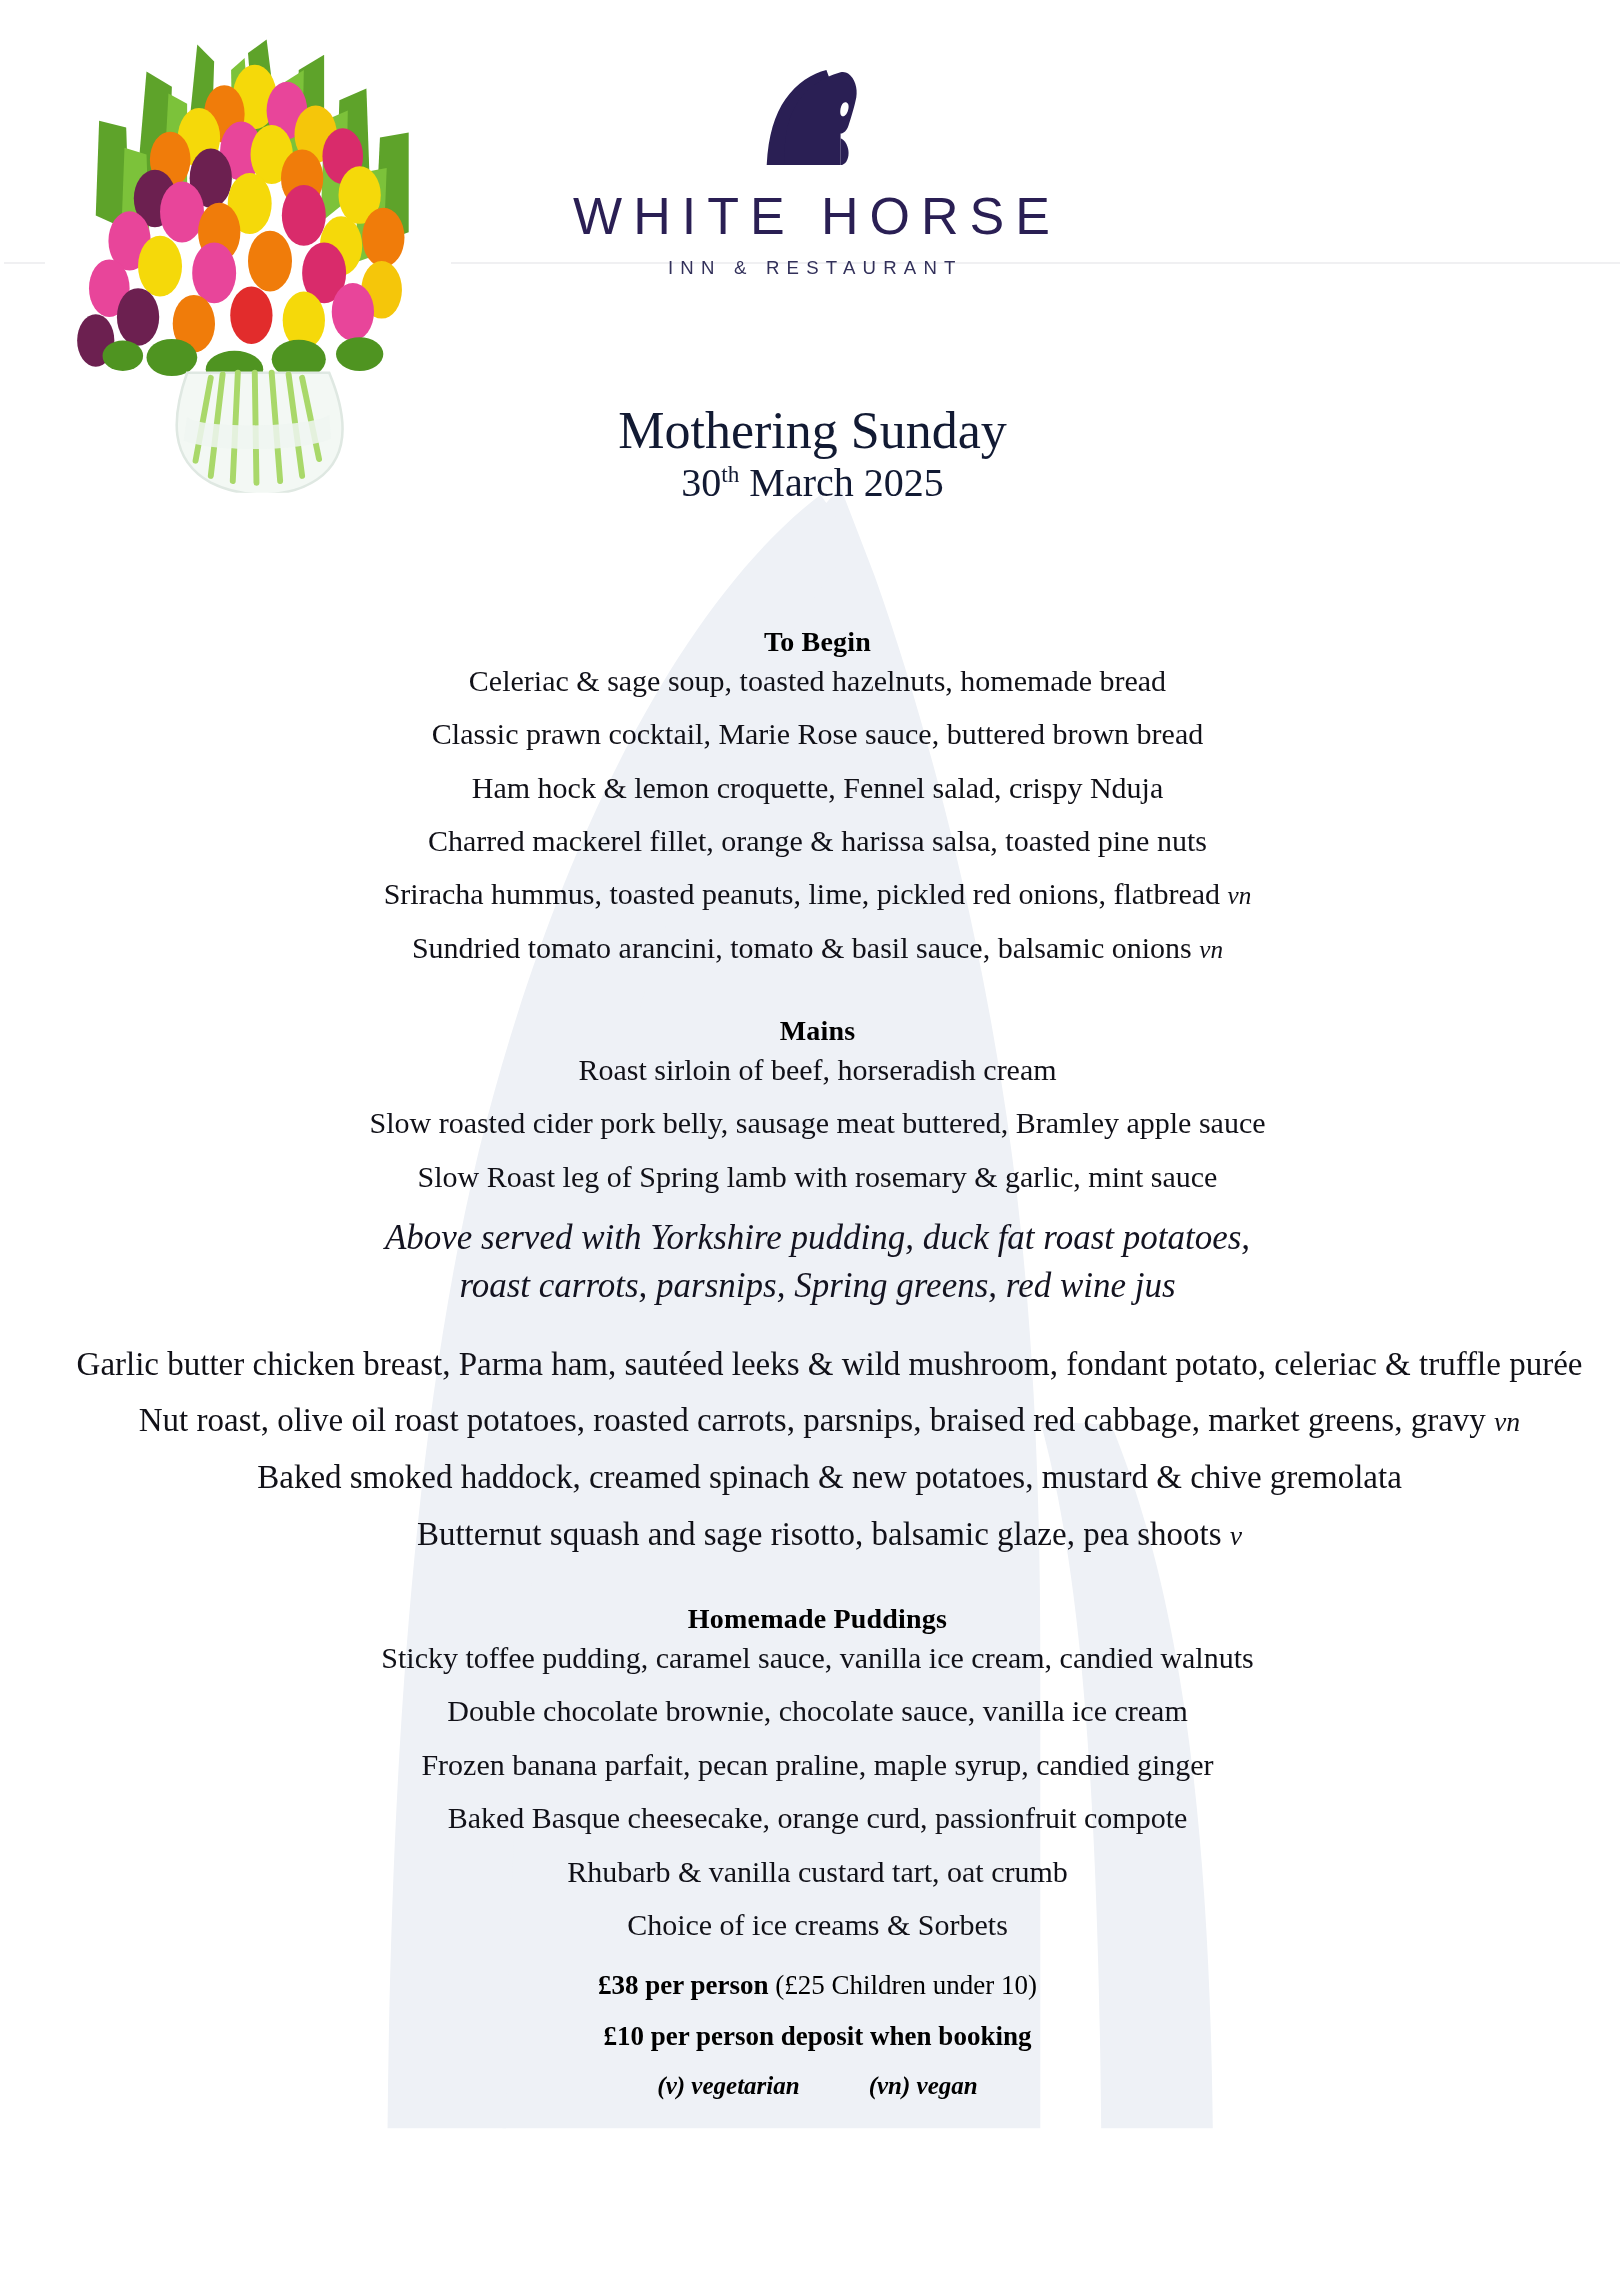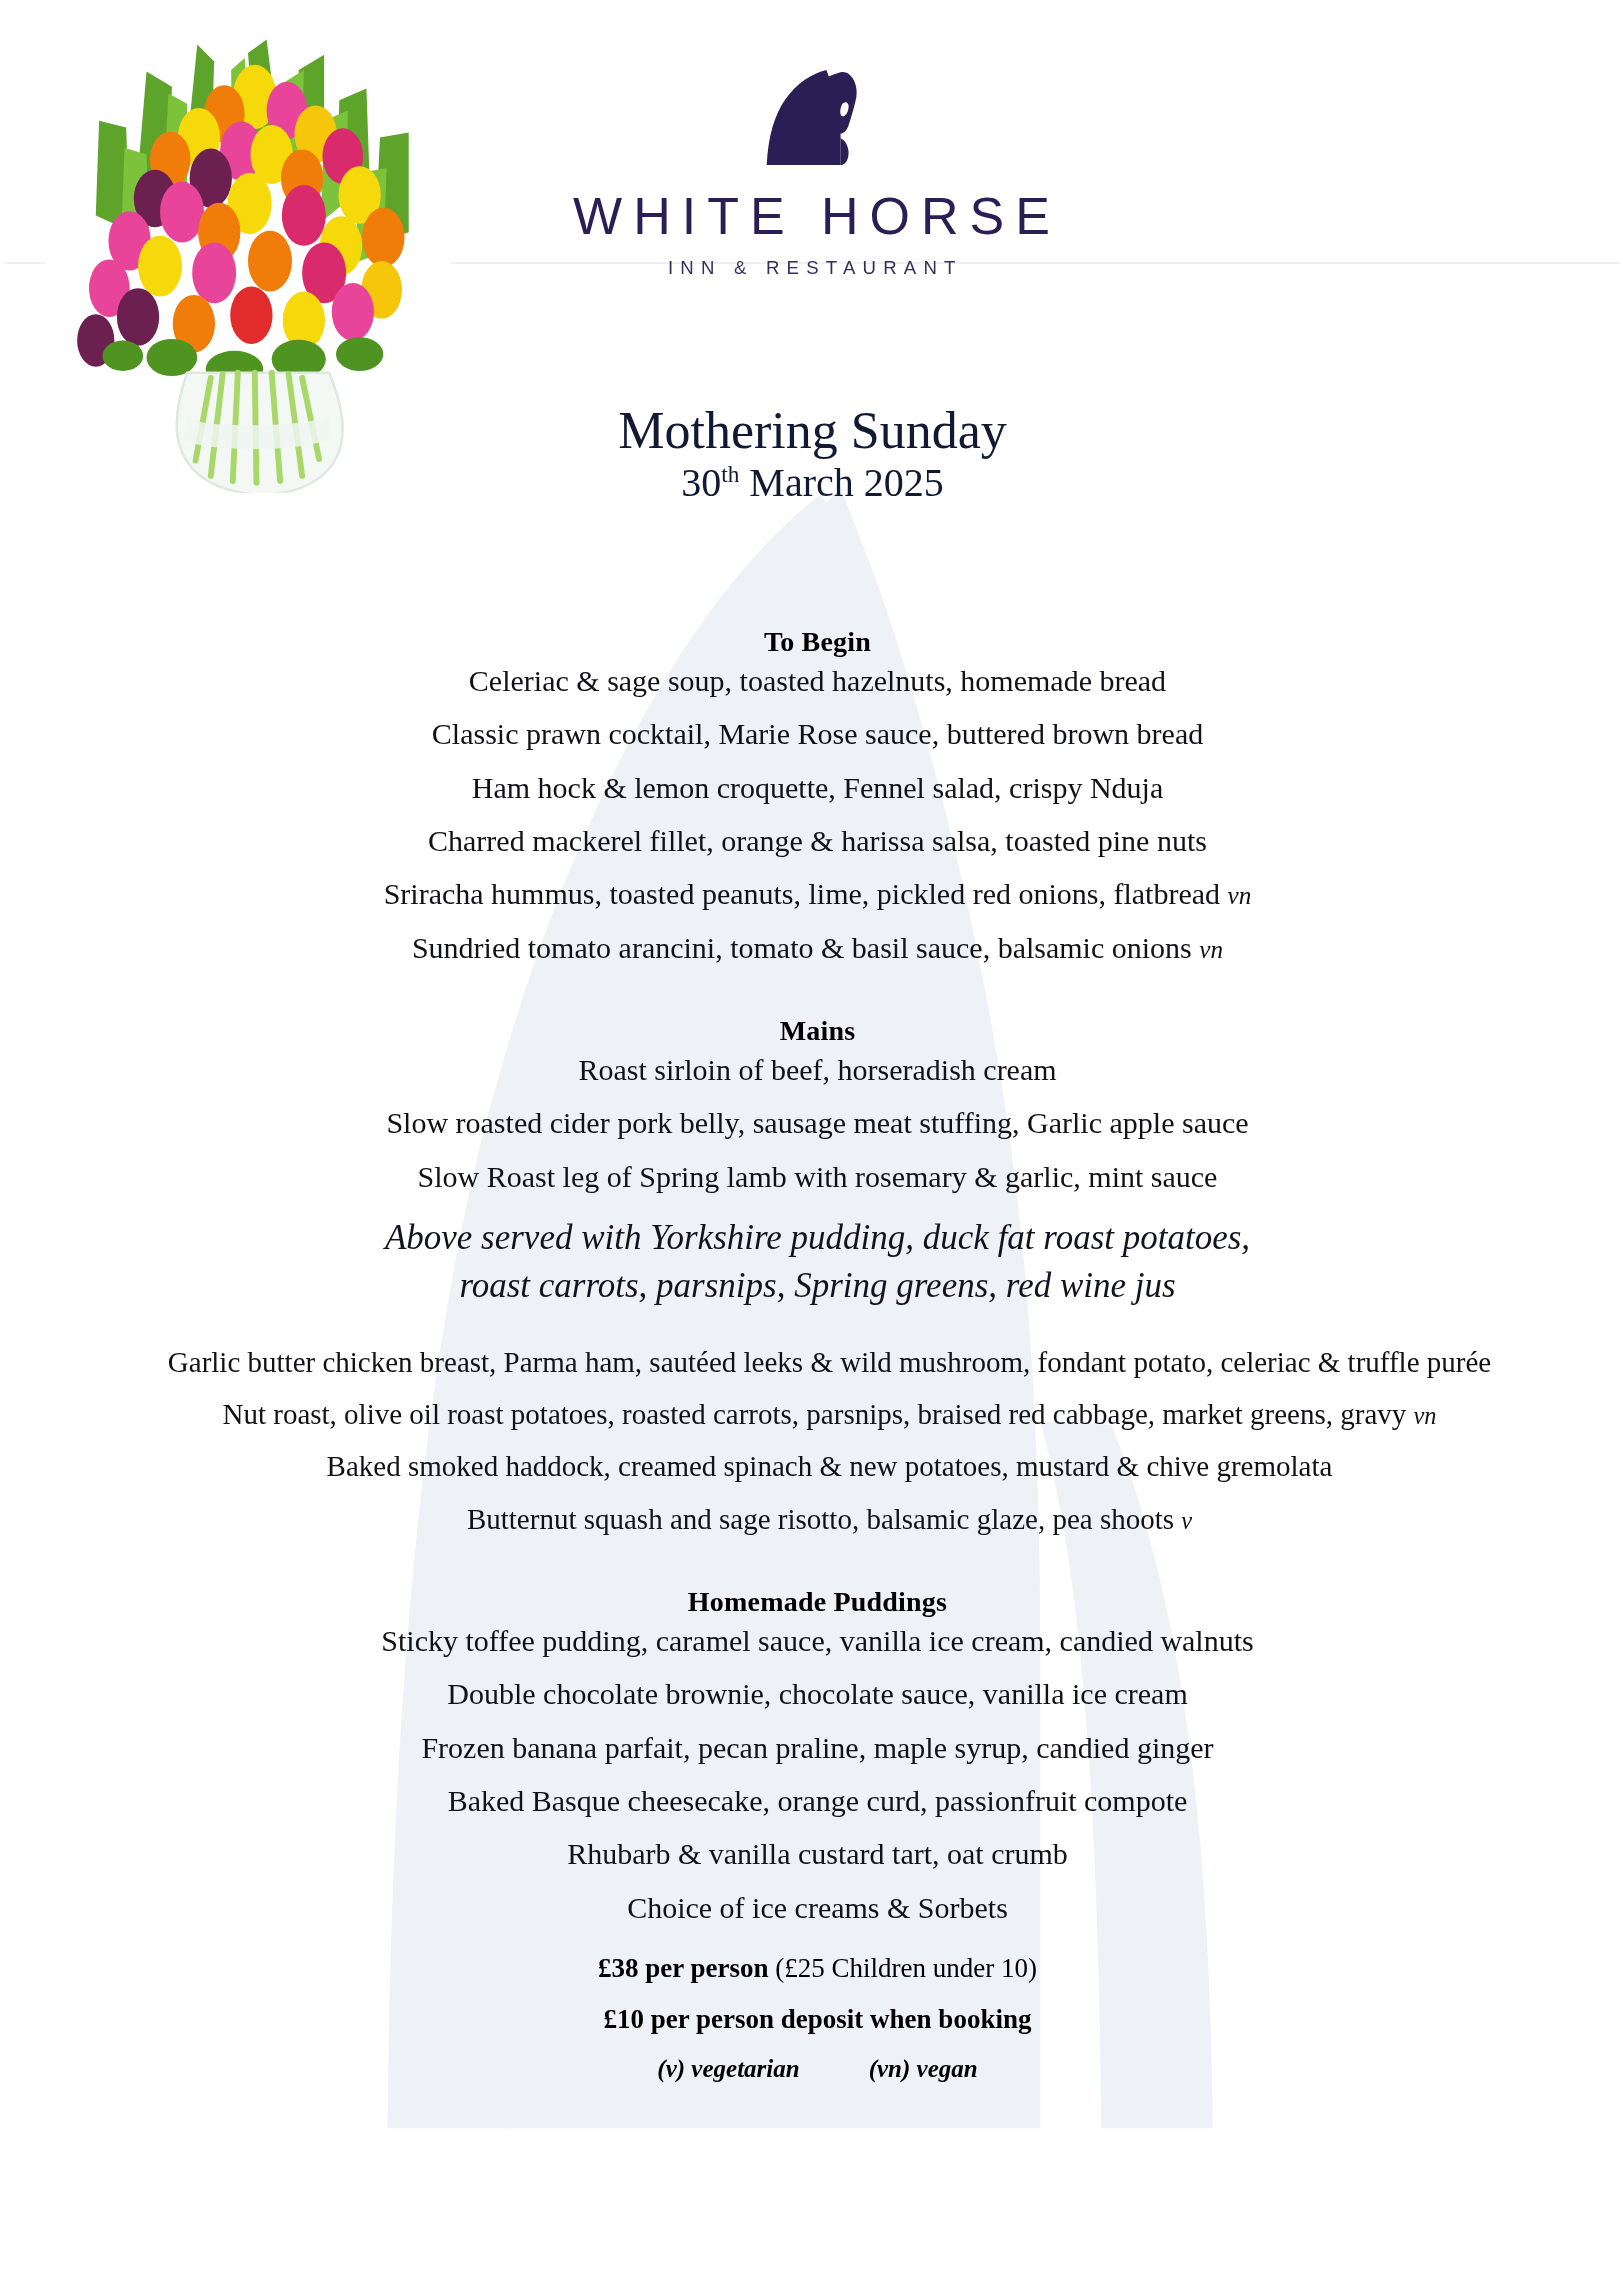--- a/index.html
+++ b/index.html
@@ -151,21 +151,21 @@
   .section-gap { height: 51px; }
 
   .served-note {
     font-style: italic;
     font-size: 35px;
     color: #131320;
     line-height: 1.38;
     margin: 8.5px 0 0 0;
   }
 
-  .wide-items .item { font-size: 29px; margin-left: 24px; }
+  .wide-items .item { font-size: 33px; margin-left: 24px; }
 
   .price-line {
     font-size: 27px;
     color: #000000;
     margin: 0 0 20px 0;
   }
   .price-line b { font-weight: bold; }
   .price-line .plain { font-weight: 400; }
 
   .legend {
@@ -325,21 +325,21 @@
       <p class="item"><span>Charred mackerel fillet, orange &amp; harissa salsa, toasted pine nuts</span></p>
       <p class="item"><span>Sriracha hummus, toasted peanuts, lime, pickled red onions, flatbread</span> <span class="tag">vn</span></p>
       <p class="item"><span>Sundried tomato arancini, tomato &amp; basil sauce, balsamic onions</span> <span class="tag">vn</span></p>
     </div>
 
     <div class="section-gap"></div>
 
     <div class="menu-section">
       <div class="section-heading">Mains</div>
       <p class="item"><span>Roast sirloin of beef, horseradish cream</span></p>
-      <p class="item"><span>Slow roasted cider pork belly, sausage meat stuffing, Garlic apple sauce</span></p>
+      <p class="item"><span>Slow roasted cider pork belly, sausage meat buttered, Bramley apple sauce</span></p>
       <p class="item"><span>Slow Roast leg of Spring lamb with rosemary &amp; garlic, mint sauce</span></p>
 
       <p class="served-note">
         <span>Above served with Yorkshire pudding, duck fat roast potatoes,</span><br>
         <span>roast carrots, parsnips, Spring greens, red wine jus</span>
       </p>
 
       <div style="height:36px"></div>
 
       <div class="wide-items">

